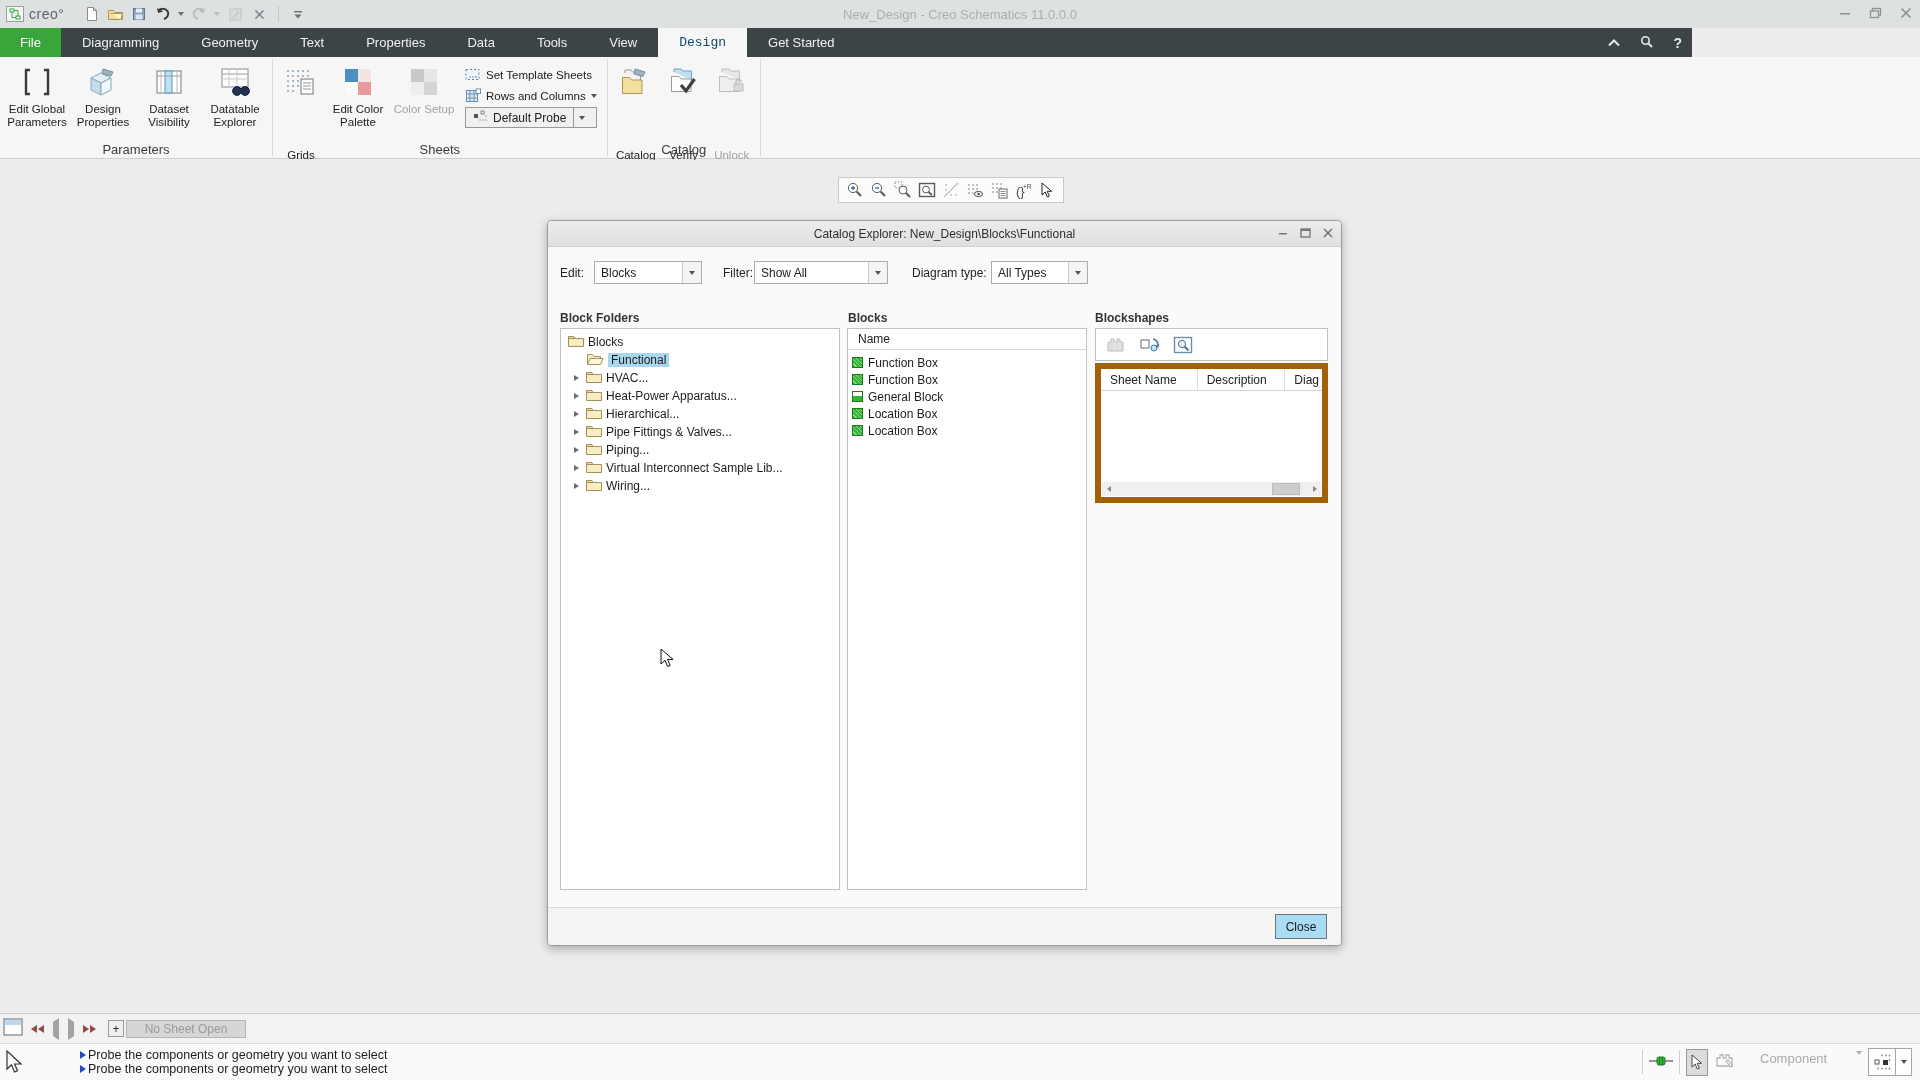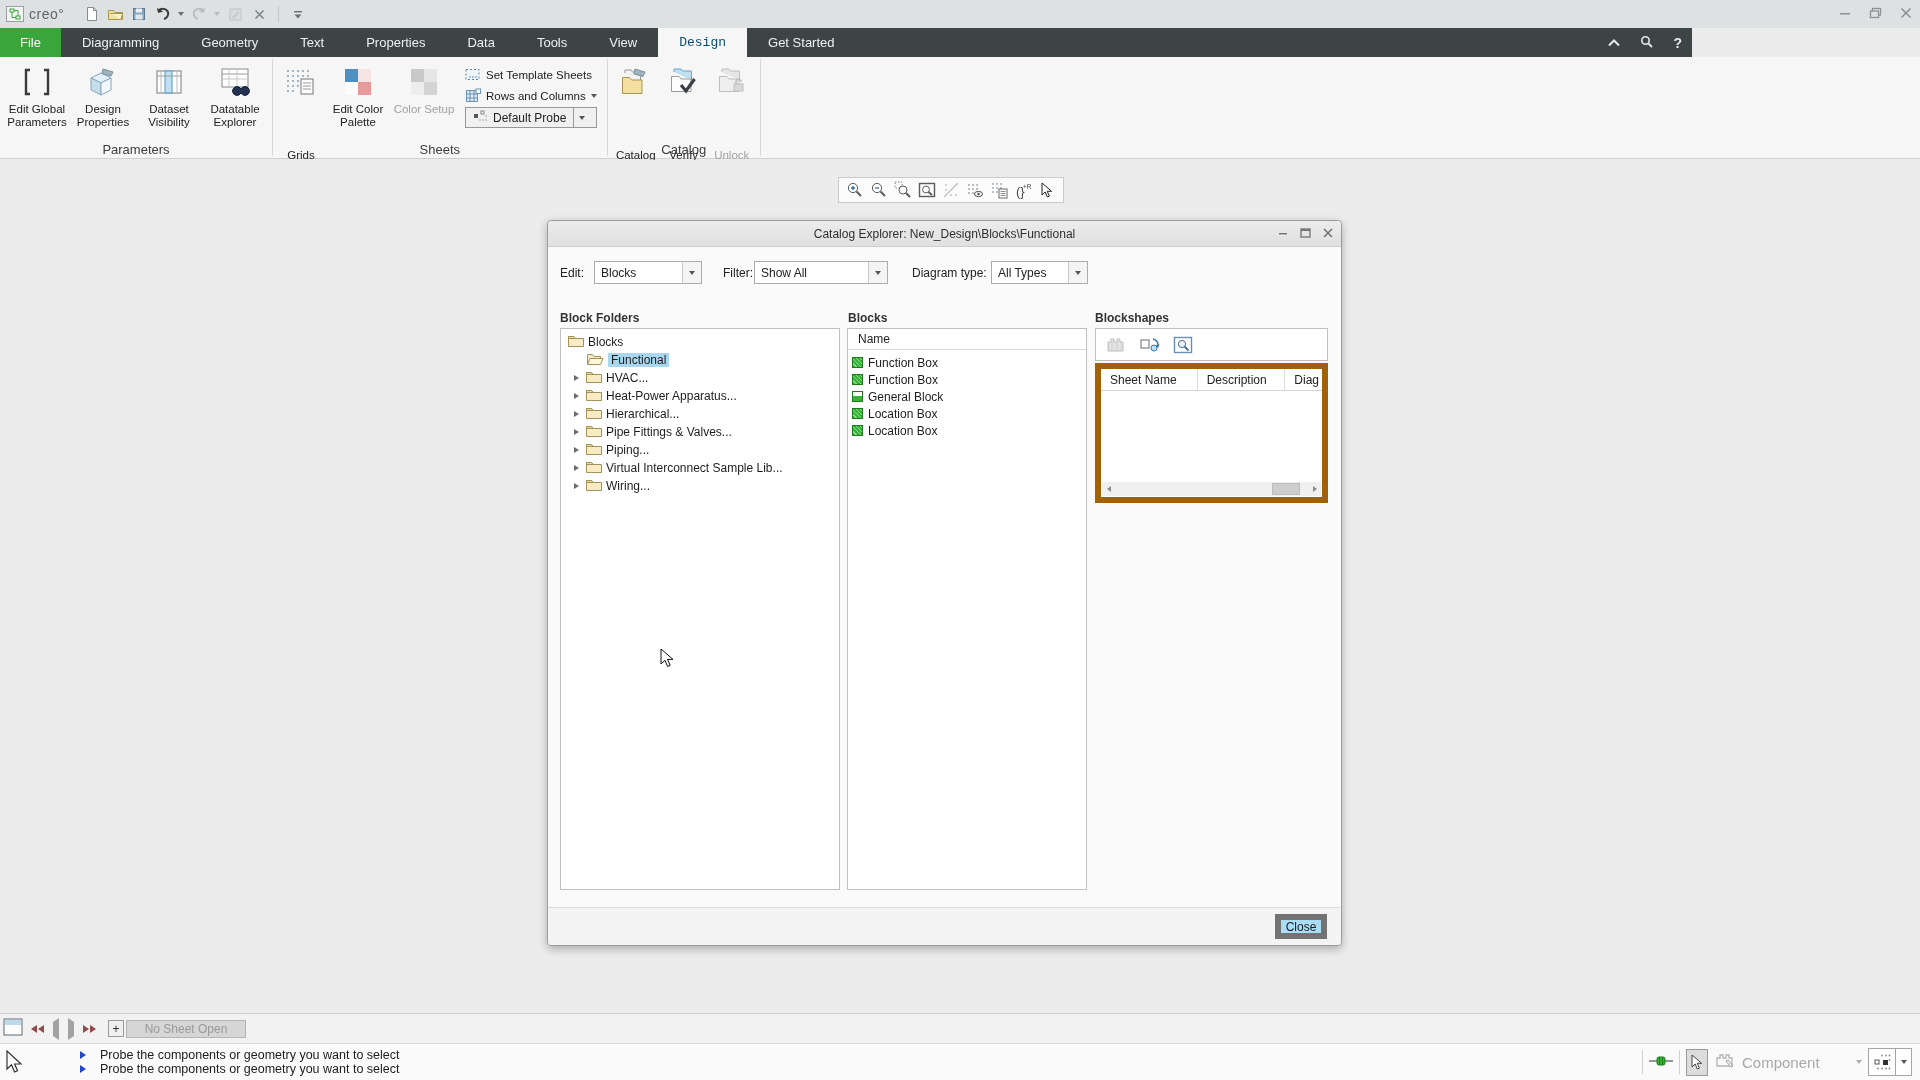--- a/index.html
+++ b/index.html
@@ -81,42 +81,42 @@
   .bs-table { position:absolute; left:547px; top:142px; width:233px; height:140px; background:#fff; border:6px solid #a16207; }
   .bs-thead { height:22px; border-bottom:1px solid #d5d5d5; display:flex; font-size:12px; color:#222; overflow:hidden; }
   .bs-th { padding:4px 0 0 9px; border-right:1px solid #dcdcdc; }
   .hscroll { position:absolute; left:1px; right:1px; bottom:1px; height:14px; background:#f0f0f0; display:flex; align-items:center; }
   .hs-btn { width:13px; height:14px; display:flex; align-items:center; justify-content:center; background:#f0f0f0; }
   .hs-track { flex:1; position:relative; height:14px; }
   .hs-thumb { position:absolute; right:8px; top:1px; width:28px; height:12px; background:#cdcdcd; border:1px solid #bdbdbd; }
   .tri-l4 { width:0;height:0;border-right:4px solid #8a8a8a;border-top:3px solid transparent;border-bottom:3px solid transparent; }
   .tri-r4 { width:0;height:0;border-left:4px solid #8a8a8a;border-top:3px solid transparent;border-bottom:3px solid transparent; }
   .dlg-footer { position:absolute; left:0; bottom:0; width:100%; height:38px; border-top:1px solid #dcdcdc; background:#f4f4f4; border-radius:0 0 4px 4px; }
-  .close-btn { position:absolute; right:14px; top:6px; width:52px; height:25px; background:#abdcf5; border:6px solid #737373; font-size:12px; color:#1a1a1a; display:flex; align-items:center; justify-content:center; font-family:"Liberation Sans",sans-serif; }
+  .close-btn { position:absolute; right:14px; top:6px; width:52px; height:25px; background:#abdcf5; border:1px solid #737373; font-size:12px; color:#1a1a1a; display:flex; align-items:center; justify-content:center; font-family:"Liberation Sans",sans-serif; }
 
   
   .sheetbar { position:absolute; left:0; top:1013px; width:1920px; height:30px; background:#f2f2f2; border-top:1px solid #cfcfcf; display:flex; align-items:center; }
   .nav-arrows { display:flex; align-items:center; gap:9px; margin-left:8px; }
   .dbl { display:flex; gap:1px; }
   .tri-l { width:0;height:0;border-right:6px solid #8f4a4a;border-top:4px solid transparent;border-bottom:4px solid transparent; }
   .tri-r { width:0;height:0;border-left:6px solid #8f4a4a;border-top:4px solid transparent;border-bottom:4px solid transparent; }
   .tri-l.single { border-right-color:#a2a2a2; }
   .tri-r.single { border-left-color:#a2a2a2; }
   .add-tab { width:16px; height:17px; border:1px solid #9a9a9a; background:#efefef; display:flex; align-items:center; justify-content:center; font-size:12px; color:#333; margin-left:12px; }
   .nosheet { width:120px; height:18px; background:#d6d6d6; border:1px solid #b5b5b5; color:#9a9a9a; font-size:12px; display:flex; align-items:center; justify-content:center; margin-left:2px; }
 
   
   .statusbar { position:absolute; left:0; top:1043px; width:1920px; height:37px; background:#fafafa; border-top:1px solid #d9d9d9; }
   .status-msgs { position:absolute; left:40px; top:4px; }
-  .smsg { display:flex; align-items:center; gap:14px; height:14px; font-size:12.5px; color:#1d1d1d;padding-left:40px; }
+  .smsg { display:flex; align-items:center; gap:2px; height:14px; font-size:12.5px; color:#1d1d1d;padding-left:40px; }
   .smsg-tri { width:0;height:0;border-left:6px solid #2646c8;border-top:4px solid transparent;border-bottom:4px solid transparent; }
   .sb-right { position:absolute; right:8px; top:3px; height:30px; display:flex; align-items:center; gap:6px; }
   .vsep { width:1px; height:24px; background:#d0d0d0; }
   .sel-btn { width:22px; height:27px; background:#dcdcdc; border:1px solid #9a9a9a; display:flex; align-items:center; justify-content:center; }
-  .comp-combo { display:flex; align-items:center; gap:6px; color:#a9a9a9; font-size:15px; width:148px; }
+  .comp-combo { display:flex; gap:24px; color:#a9a9a9; font-size:13px; width:148px; }
   .comp-combo .caret { border-top-color:#b0b0b0; margin-left:auto; }
   .probe-split { display:flex; border:1px solid #a5a5a5; background:#fff; height:28px; }
   .probe-split .pm { width:26px; display:flex; align-items:center; justify-content:center; }
   .probe-split .pa { width:16px; border-left:1px solid #a5a5a5; display:flex; align-items:center; justify-content:center; }
 
   .cursor { position:absolute; pointer-events:none; }
 </style>
 </head>
 <body>
 
@@ -178,20 +178,21 @@
         </svg>
     </span>
     <span class="qat-sep"></span>
     <span class="qat-btn">
       <svg width="10" height="9" viewBox="0 0 10 9">
           <rect x="1" y="1" width="8" height="1.4" fill="#6a6f70"></rect>
           <path d="M1.5 4.5 l7 0 -3.5 4 z" fill="#6a6f70"></path>
         </svg>
     </span>
   </div>
+  <div class="app-title">New_Design - Creo Schematics 11.0.0.0</div>
   <div class="winbtns">
     <span><svg width="12" height="12" viewBox="0 0 12 12">
           <rect x="1" y="6" width="10" height="1.5" fill="#8b9191"></rect>
         </svg></span>
     <span><svg width="13" height="12" viewBox="0 0 13 12">
           <rect x="3.5" y="1.5" width="8" height="6.5" fill="none" stroke="#8b9191" stroke-width="1.3"></rect>
           <rect x="1.5" y="4" width="8" height="6.5" fill="#dee1e1" stroke="#8b9191" stroke-width="1.3"></rect>
         </svg></span>
     <span><svg width="12" height="12" viewBox="0 0 12 12">
           <path d="M1.5 1.5 L10.5 10.5 M10.5 1.5 L1.5 10.5" stroke="#8b9191" stroke-width="1.6"></path>

